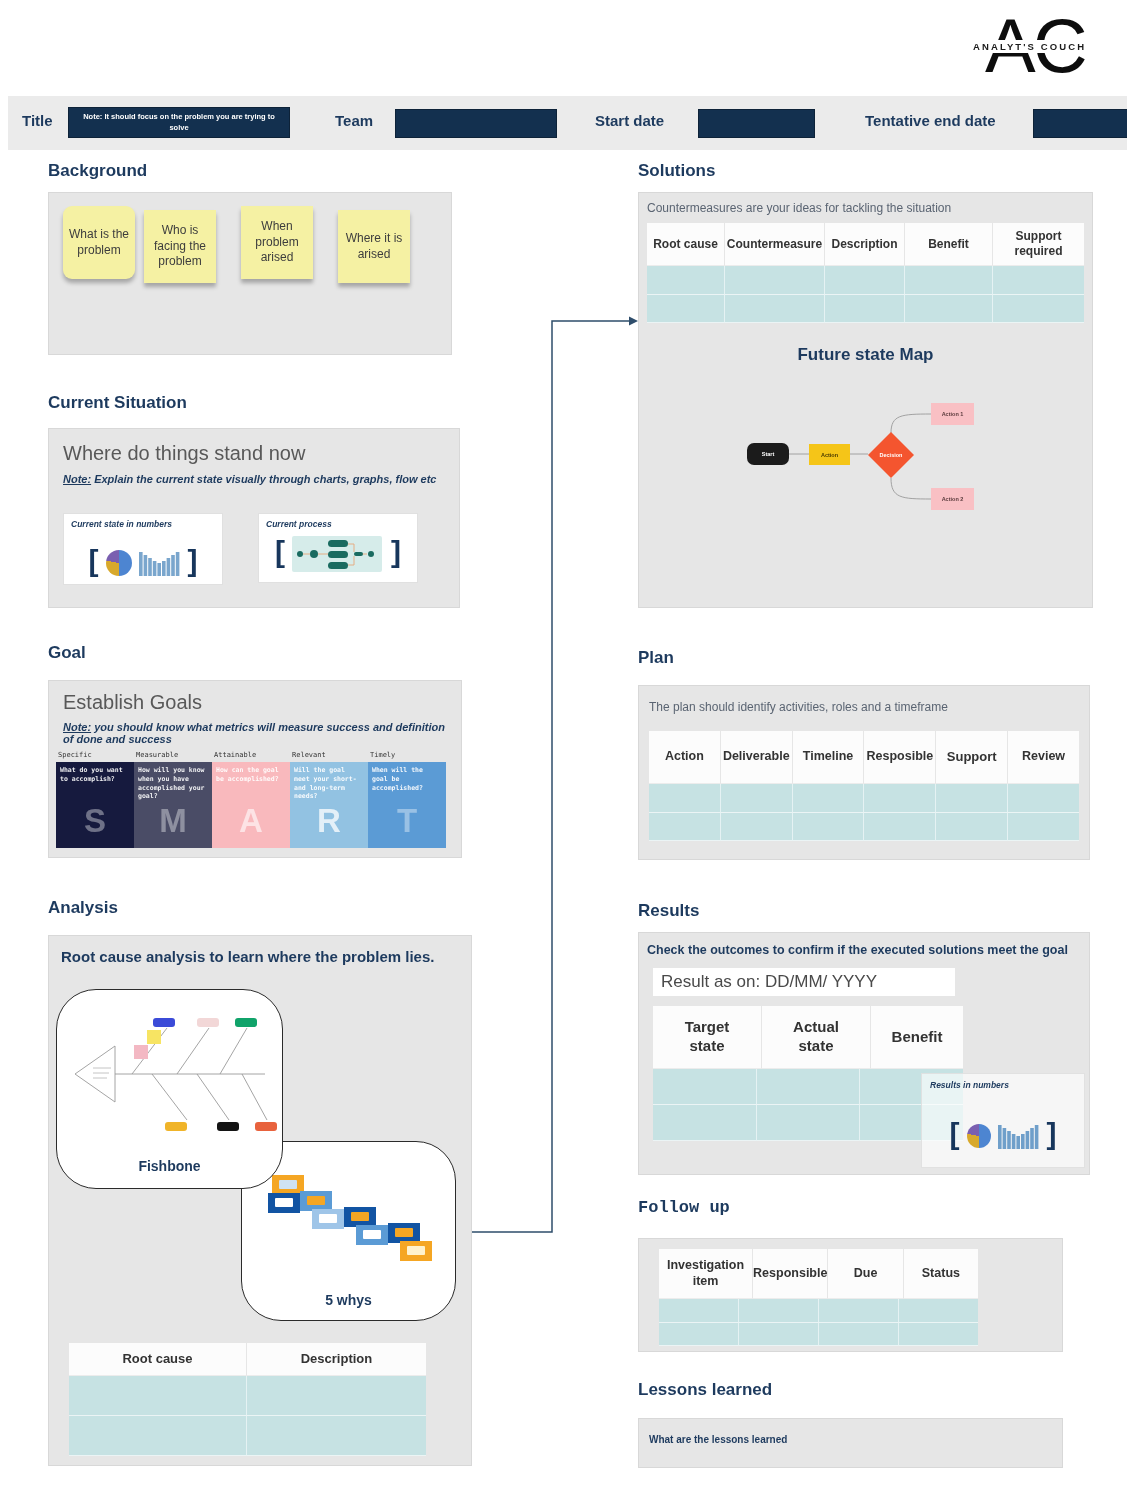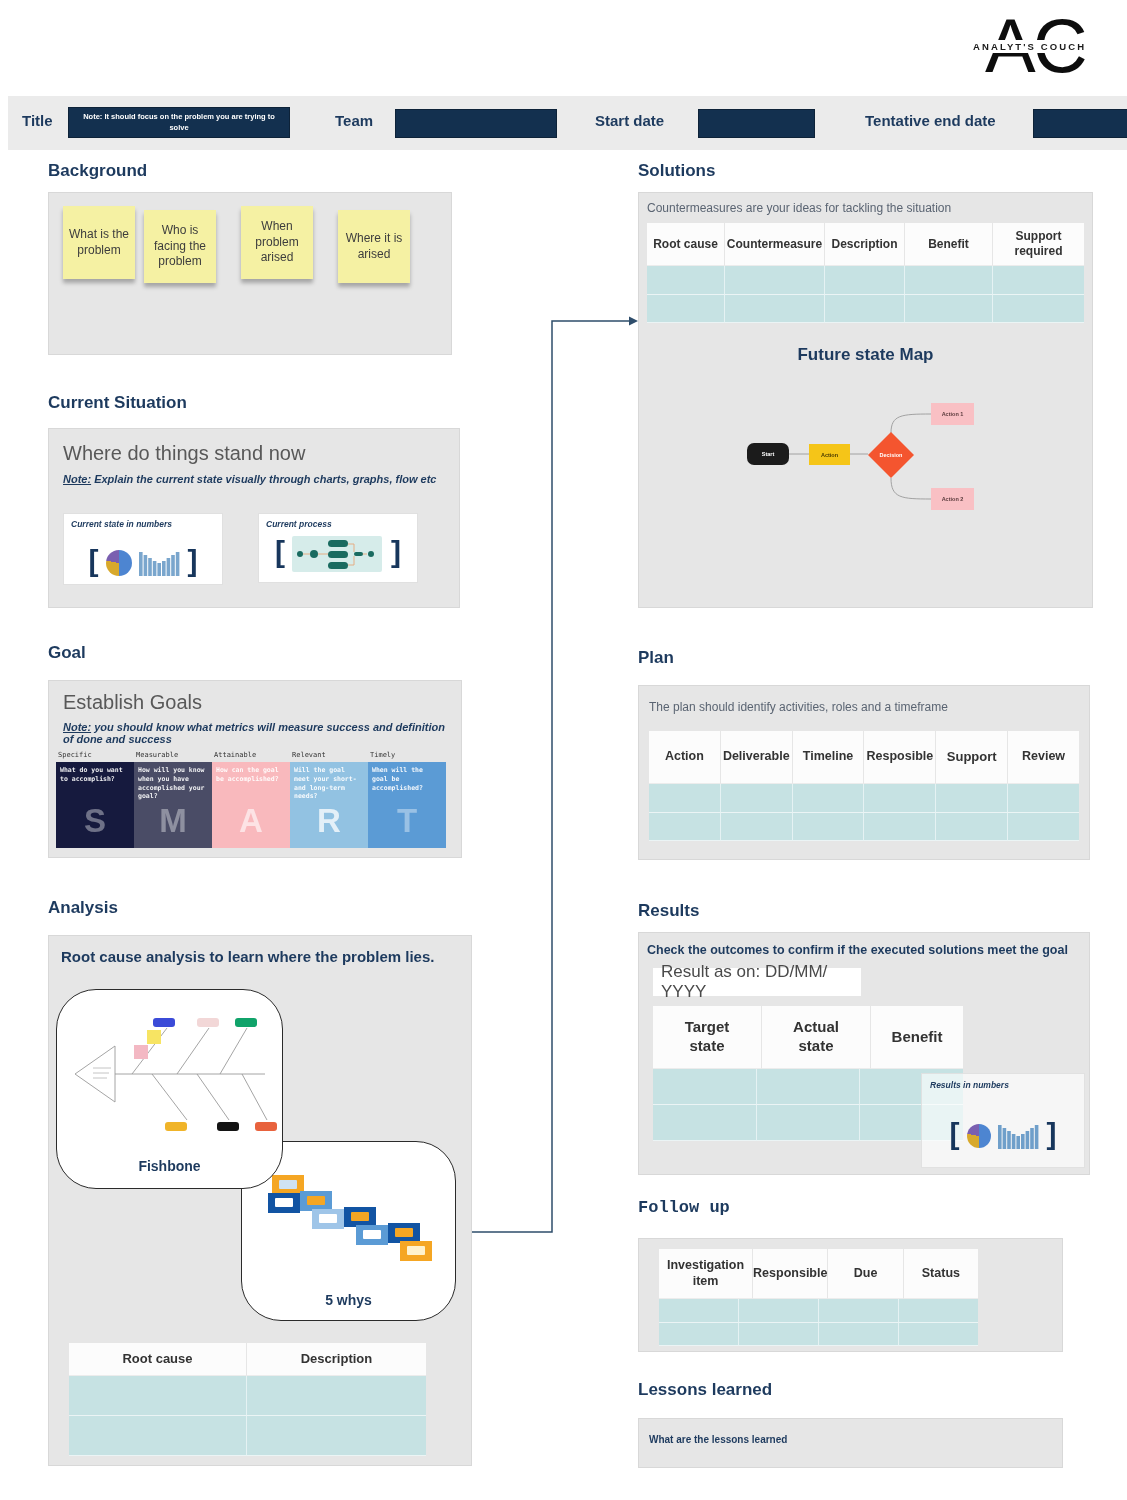--- a/index.html
+++ b/index.html
@@ -92,21 +92,21 @@
     <div class="hdr-label" style="left:327px;">Team</div>
     <div class="hdr-box" style="left:387px;top:13px;width:160px;height:27px;"></div>
     <div class="hdr-label" style="left:587px;">Start date</div>
     <div class="hdr-box" style="left:690px;top:13px;width:115px;height:27px;"></div>
     <div class="hdr-label" style="left:857px;">Tentative end date</div>
     <div class="hdr-box" style="left:1025px;top:13px;width:95px;height:27px;"></div>
   </div>
 
   <div class="sec-h" style="left:48px;top:161px;">Background</div>
   <div class="panel" style="left:48px;top:192px;width:404px;height:163px;">
-    <div class="sticky" style="left:14px;top:13px;">What is the problem</div>
+    <div class="sticky" style="left:14px;top:13px;border-radius:9px;">What is the problem</div>
     <div class="sticky" style="left:95px;top:17px;">Who is facing the problem</div>
     <div class="sticky" style="left:192px;top:13px;">When problem arised</div>
     <div class="sticky" style="left:289px;top:17px;">Where it is arised</div>
   </div>
 
   <div class="sec-h" style="left:48px;top:393px;">Current Situation</div>
   <div class="panel" style="left:48px;top:428px;width:412px;height:180px;">
     <div class="subhead" style="left:14px;top:13px;">Where do things stand now</div>
     <div class="note-line" style="left:14px;top:44px;width:392px;">
       <span class="nl">Note:</span><span> Explain the current state visually through charts, graphs, flow etc</span>
@@ -352,21 +352,21 @@
         <div class="td" style="flex:1;height:28px;"></div>
         <div class="td" style="flex:1;height:28px;"></div>
         <div class="td" style="flex:1;height:28px;"></div>
       </div>
     </div>
   </div>
 
   <div class="sec-h" style="left:638px;top:901px;">Results</div>
   <div class="panel" style="left:638px;top:932px;width:452px;height:243px;">
     <div class="abs" style="left:8px;top:10px;font-size:12.5px;font-weight:bold;color:#1d3a5e;">Check the outcomes to confirm if the executed solutions meet the goal</div>
-    <div class="res-strip" style="left:14px;top:35px;width:208px;height:28px;">Result as on: DD/MM/ YYYY</div>
+    <div class="res-strip" style="left:14px;top:35px;width:302px;height:28px;">Result as on: DD/MM/ YYYY</div>
     <div class="tbl" style="left:14px;top:73px;width:310px;">
       <div class="trow">
         <div class="th" style="flex:1;height:63px;font-size:15px;padding:0 14px;">Target state</div>
         <div class="th" style="flex:1;height:63px;font-size:15px;padding:0 14px;">Actual state</div>
         <div class="th" style="flex:1;height:63px;font-size:15px;padding:0 6px;">Benefit</div>
       </div>
       <div class="trow">
         <div class="td" style="flex:1;height:36px;"></div>
         <div class="td" style="flex:1;height:36px;"></div>
         <div class="td" style="flex:1;height:36px;"></div>

